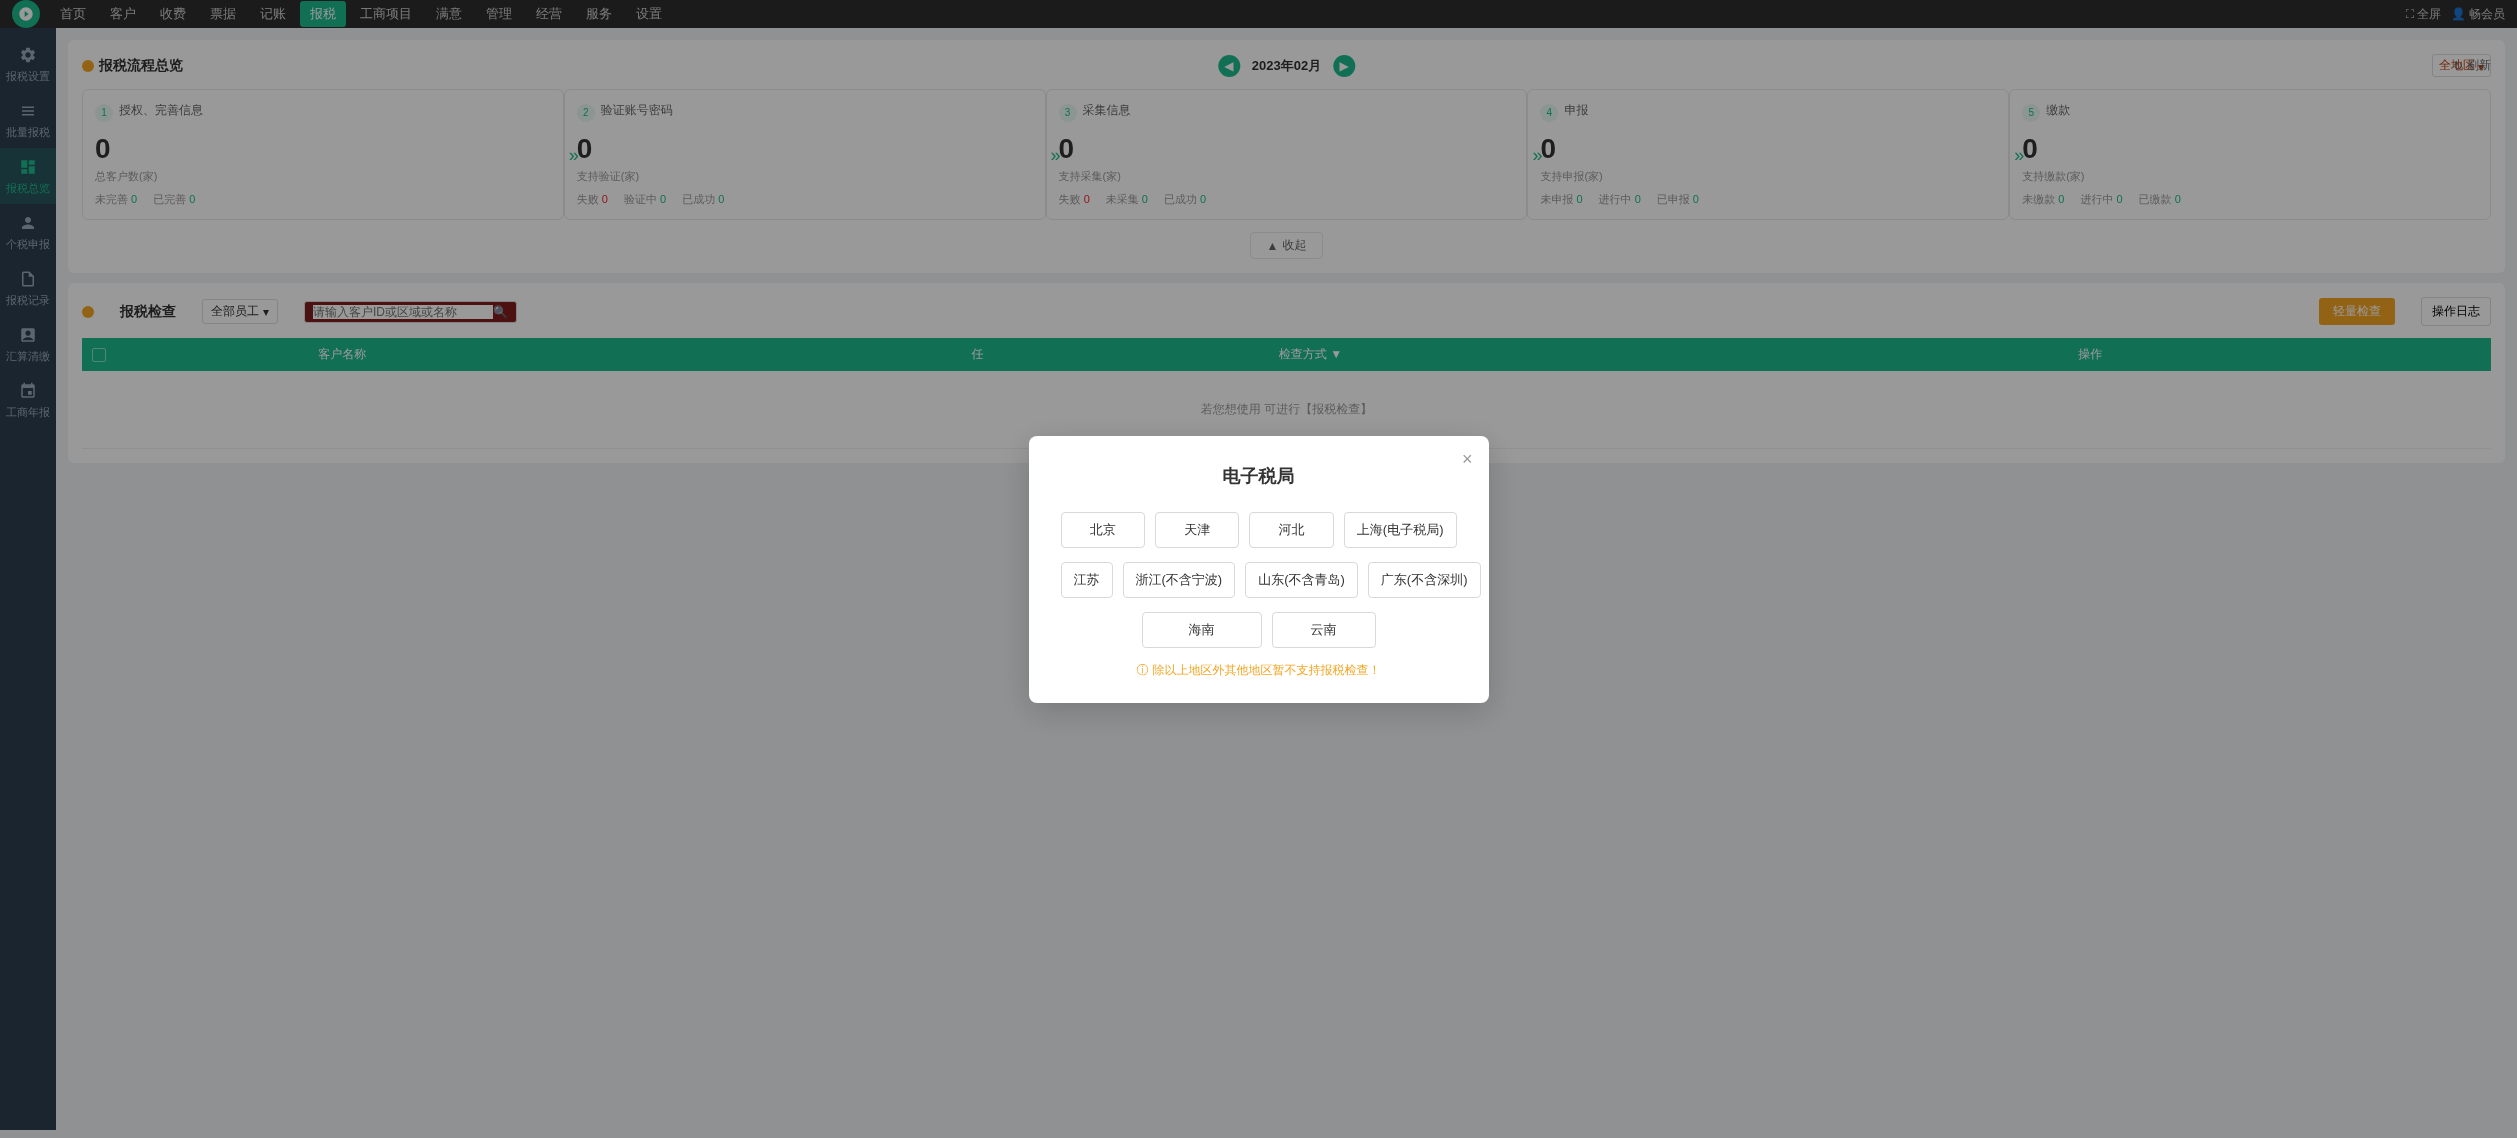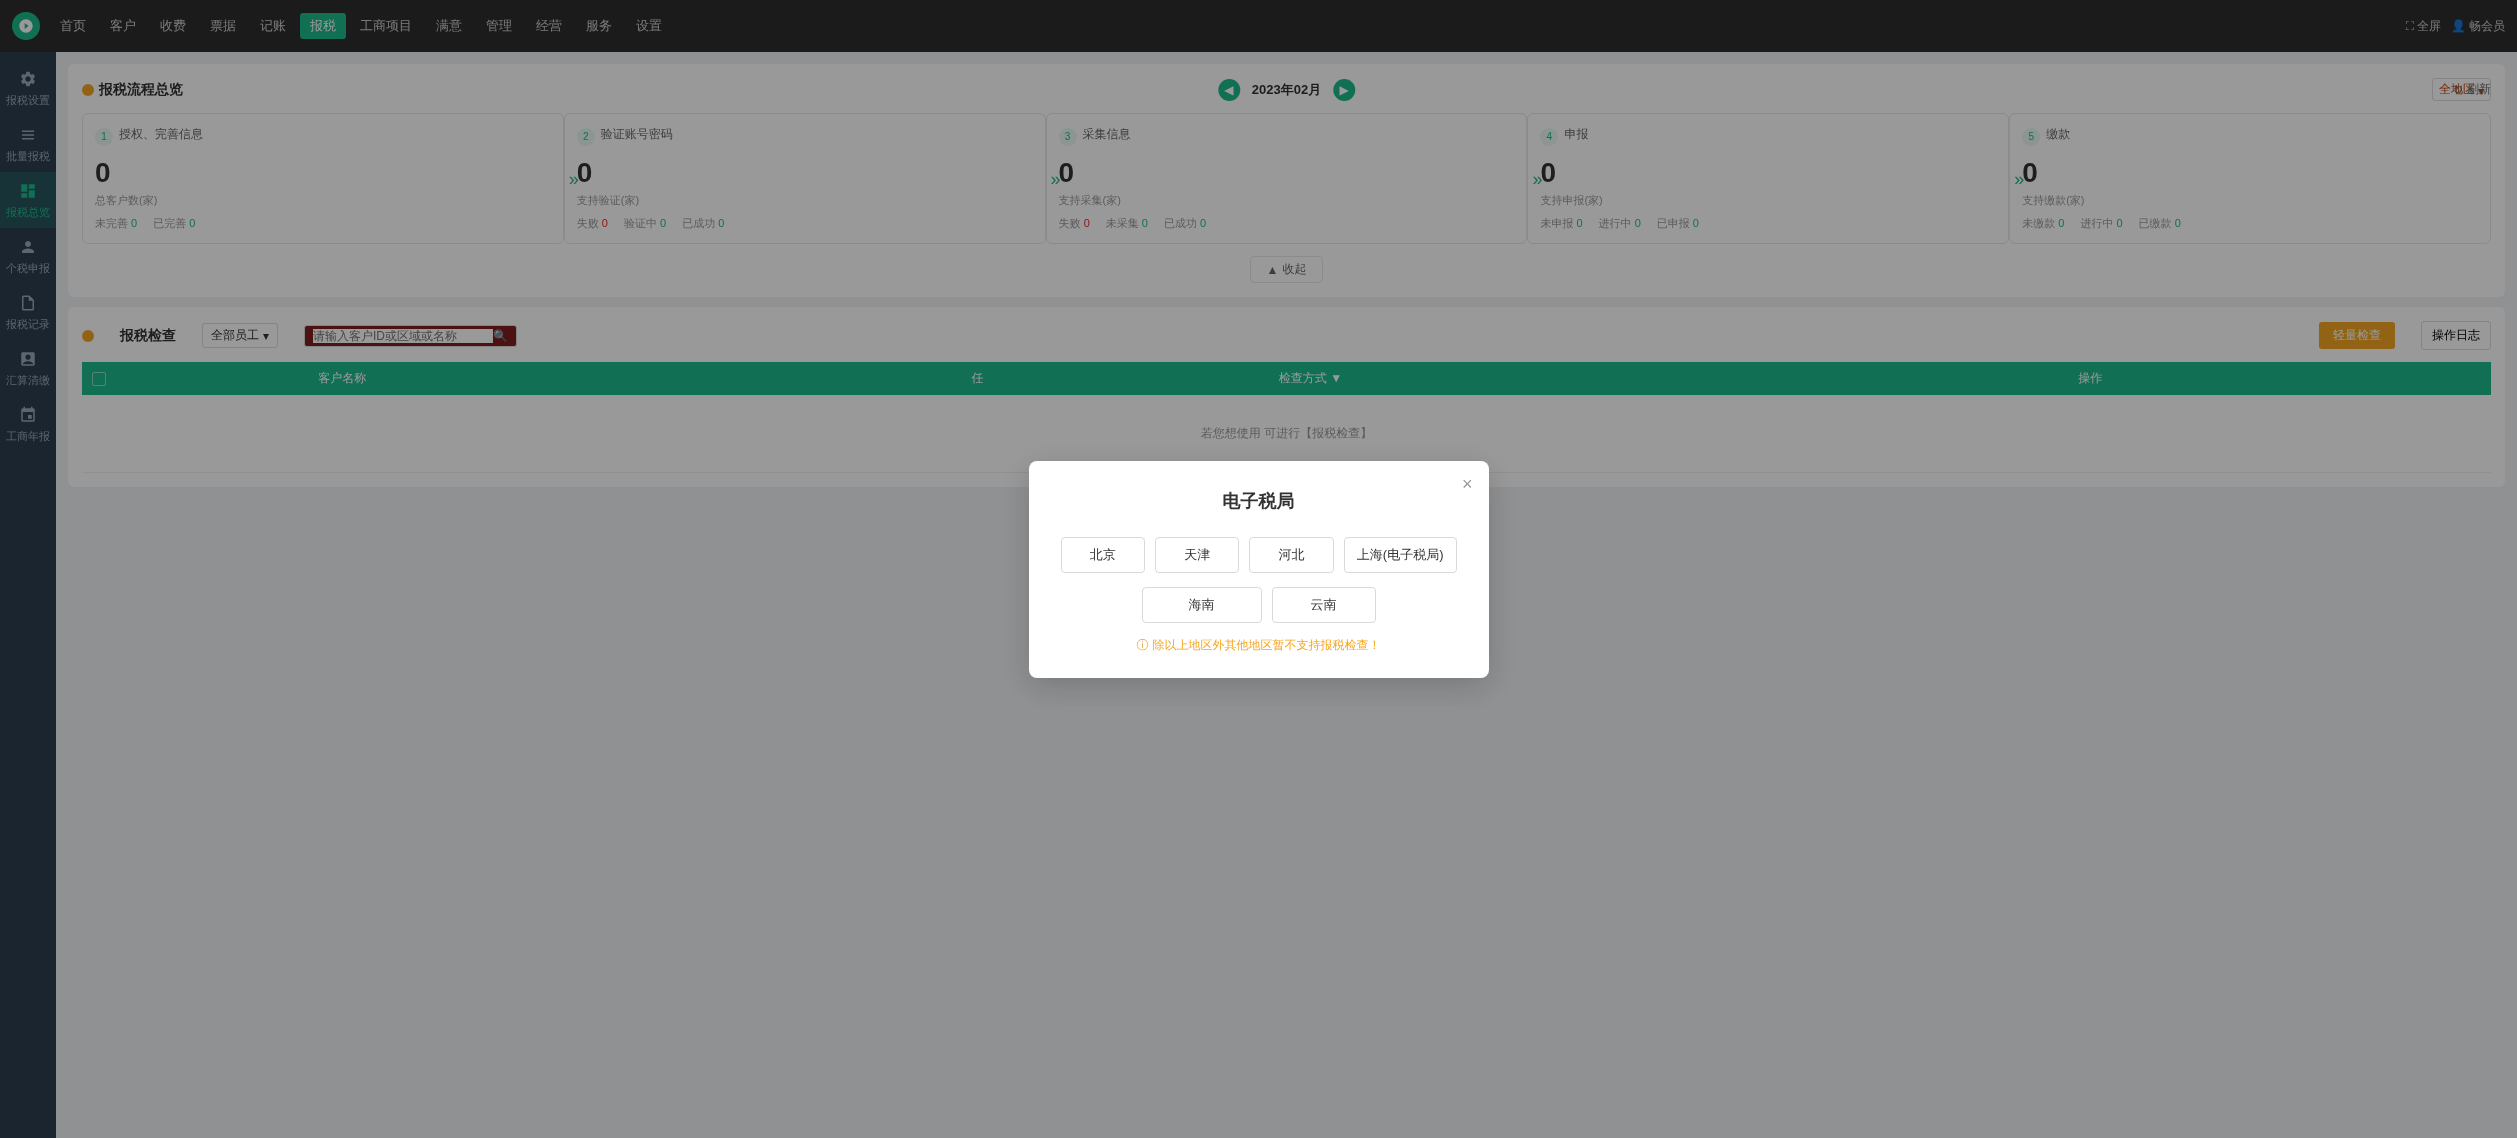--- a/index.html
+++ b/index.html
@@ -1,20 +1,20 @@
 <!DOCTYPE html>
 <html><head>
   <meta charset="utf-8">
   <style>
     * { margin: 0; padding: 0; box-sizing: border-box; }
     body { font-family: 'Microsoft YaHei', Arial, sans-serif; font-size: 13px; background: #f0f2f5; color: #333; overflow: hidden; }
 
     
     .top-nav {
-      height: 52px;
+      height: 28px;
       background: #2d2d2d;
       display: flex;
       align-items: center;
       padding: 0 12px;
       position: relative;
       z-index: 10;
     }
     .top-nav-logo {
       width: 28px; height: 28px;
       background: #1dba8c;
@@ -562,20 +562,26 @@
     <div class="modal-close">×</div>
     <div class="modal-title">电子税局</div>
 
     <div class="modal-region-grid">
       <button class="region-btn">北京</button>
       <button class="region-btn">天津</button>
       <button class="region-btn">河北</button>
       <button class="region-btn">上海(电子税局)</button>
     </div>
 
+    <div class="modal-region-grid-2">
+      <button class="region-btn">江苏</button>
+      <button class="region-btn">浙江(不含宁波)</button>
+      <button class="region-btn">山东(不含青岛)</button>
+      <button class="region-btn">广东(不含深圳)</button>
+    </div>
 
     <div class="modal-region-grid-3">
       <button class="region-btn" style="width:120px;">海南</button>
       <button class="region-btn" style="width:104px;">云南</button>
     </div>
 
     <div class="modal-warning">
       <span>ⓘ</span>
       <span>除以上地区外其他地区暂不支持报税检查！</span>
     </div>

